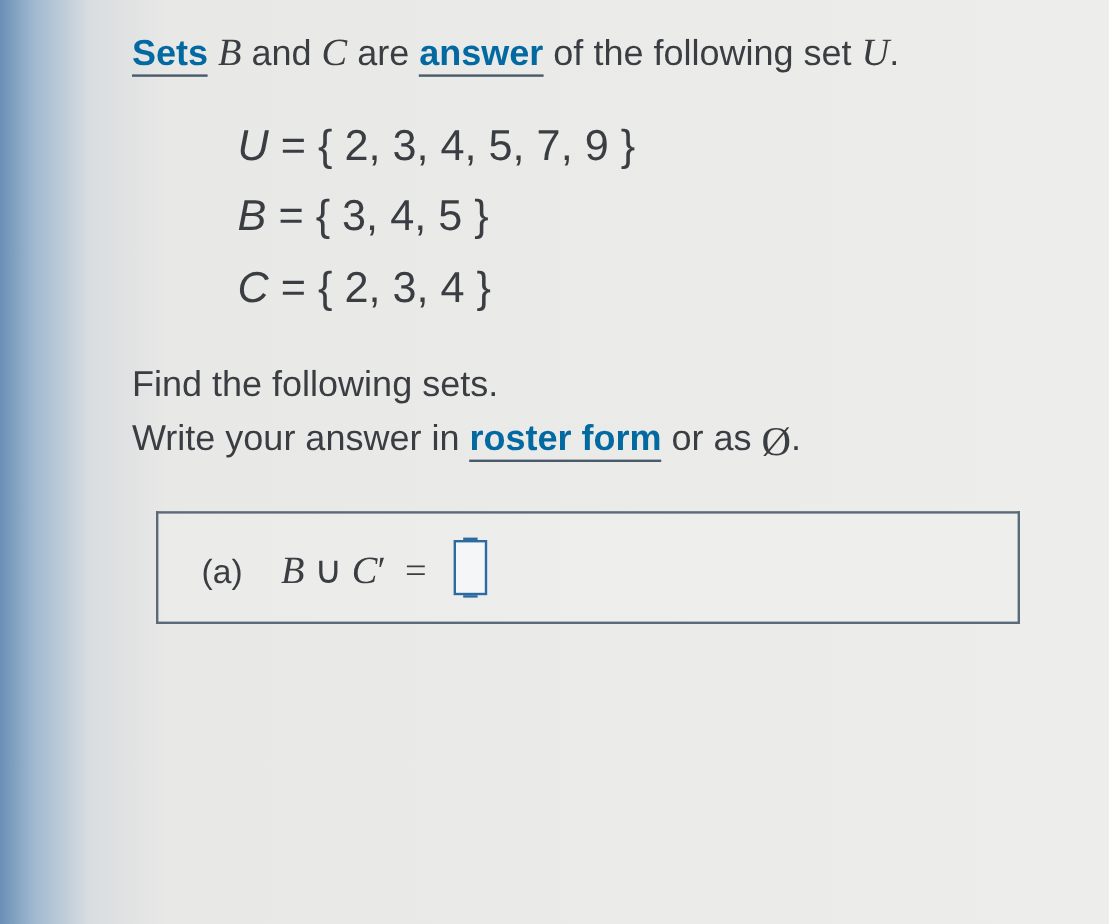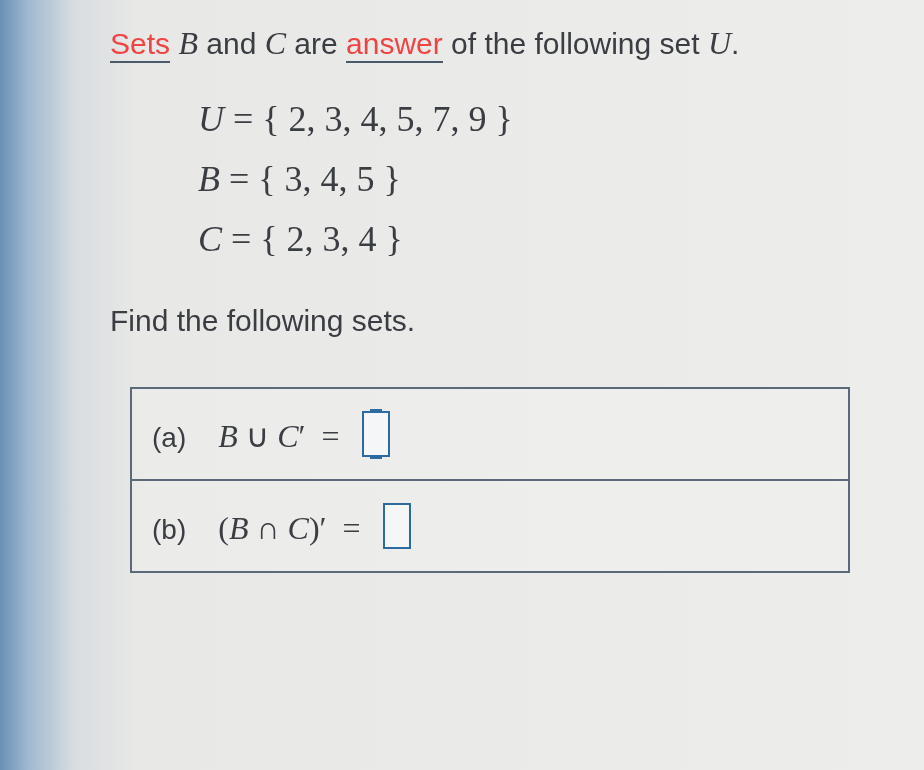--- a/index.html
+++ b/index.html
@@ -16,61 +16,62 @@
   }
   .content {
     padding: 20px 40px 20px 110px;
   }
   .intro-line {
     font-size: 30px;
     line-height: 1.45;
     margin-bottom: 4px;
   }
   .underline-link {
-    color: #ef4444;
+    color: #0369a1;
     border-bottom: 2px solid #4a5a6a;
     padding-bottom: 1px;
+    font-weight: bold;
   }
   .mathvar {
     font-family: "Times New Roman", Times, serif;
     font-style: italic;
     font-size: 32px;
   }
   .defs {
     margin: 26px 0 30px 88px;
-    font-family: Liberation Serif, serif;
+    font-family: Liberation Sans, sans-serif;
     font-size: 36px;
     line-height: 1.55;
   }
   .defs .row {
     margin-bottom: 4px;
   }
   .defs .mvar {
     font-style: italic;
   }
   .instruction {
     font-size: 30px;
     line-height: 1.5;
-    margin-bottom: 44px;
+    margin-bottom: 32px;
   }
   .emptyset {
     font-family: "Times New Roman", Times, serif;
     font-size: 34px;
     display: inline-block;
     vertical-align: -4px;
   }
   table.answers {
     border-collapse: collapse;
     width: 720px;
     margin-left: 20px;
     background: rgba(255,255,255,0.15);
   }
   table.answers td {
     border: 2px solid #5a6a78;
-    padding: 22px 20px;
+    padding: 22px 36px;
     font-family: "Times New Roman", Times, serif;
     font-size: 32px;
   }
   .part-label {
     font-family: Arial, Helvetica, sans-serif;
     font-size: 28px;
     margin-right: 24px;
   }
   .mvar {
     font-style: italic;
@@ -125,38 +126,32 @@
       <span>= { 3, 4, 5 }</span>
     </div>
     <div class="row">
       <span class="mvar">C</span>
       <span>= { 2, 3, 4 }</span>
     </div>
   </div>
 
   <div class="instruction">
     <div>Find the following sets.</div>
+    <div>
+      <span>Write your answer in </span><span class="underline-link">roster form</span><span> or as </span><span class="emptyset">Ø</span><span>.</span>
+    </div>
   </div>
 
   <table class="answers">
     <tbody>
         <tr>
       <td>
         <span class="part-label">(a)</span>
         <span>
           <span class="mvar">B</span> ∪ <span class="mvar">C</span>′&nbsp; =
         </span>
         <span class="answer-box with-cursor"></span>
       </td>
     </tr>
-    <tr>
-      <td>
-        <span class="part-label">(b)</span>
-        <span>
-          (<span class="mvar">B</span> ∩ <span class="mvar">C</span>)′&nbsp; =
-        </span>
-        <span class="answer-box"></span>
-      </td>
-    </tr>
   </tbody>
     </table>
 
 </div>
 
 </body></html>

